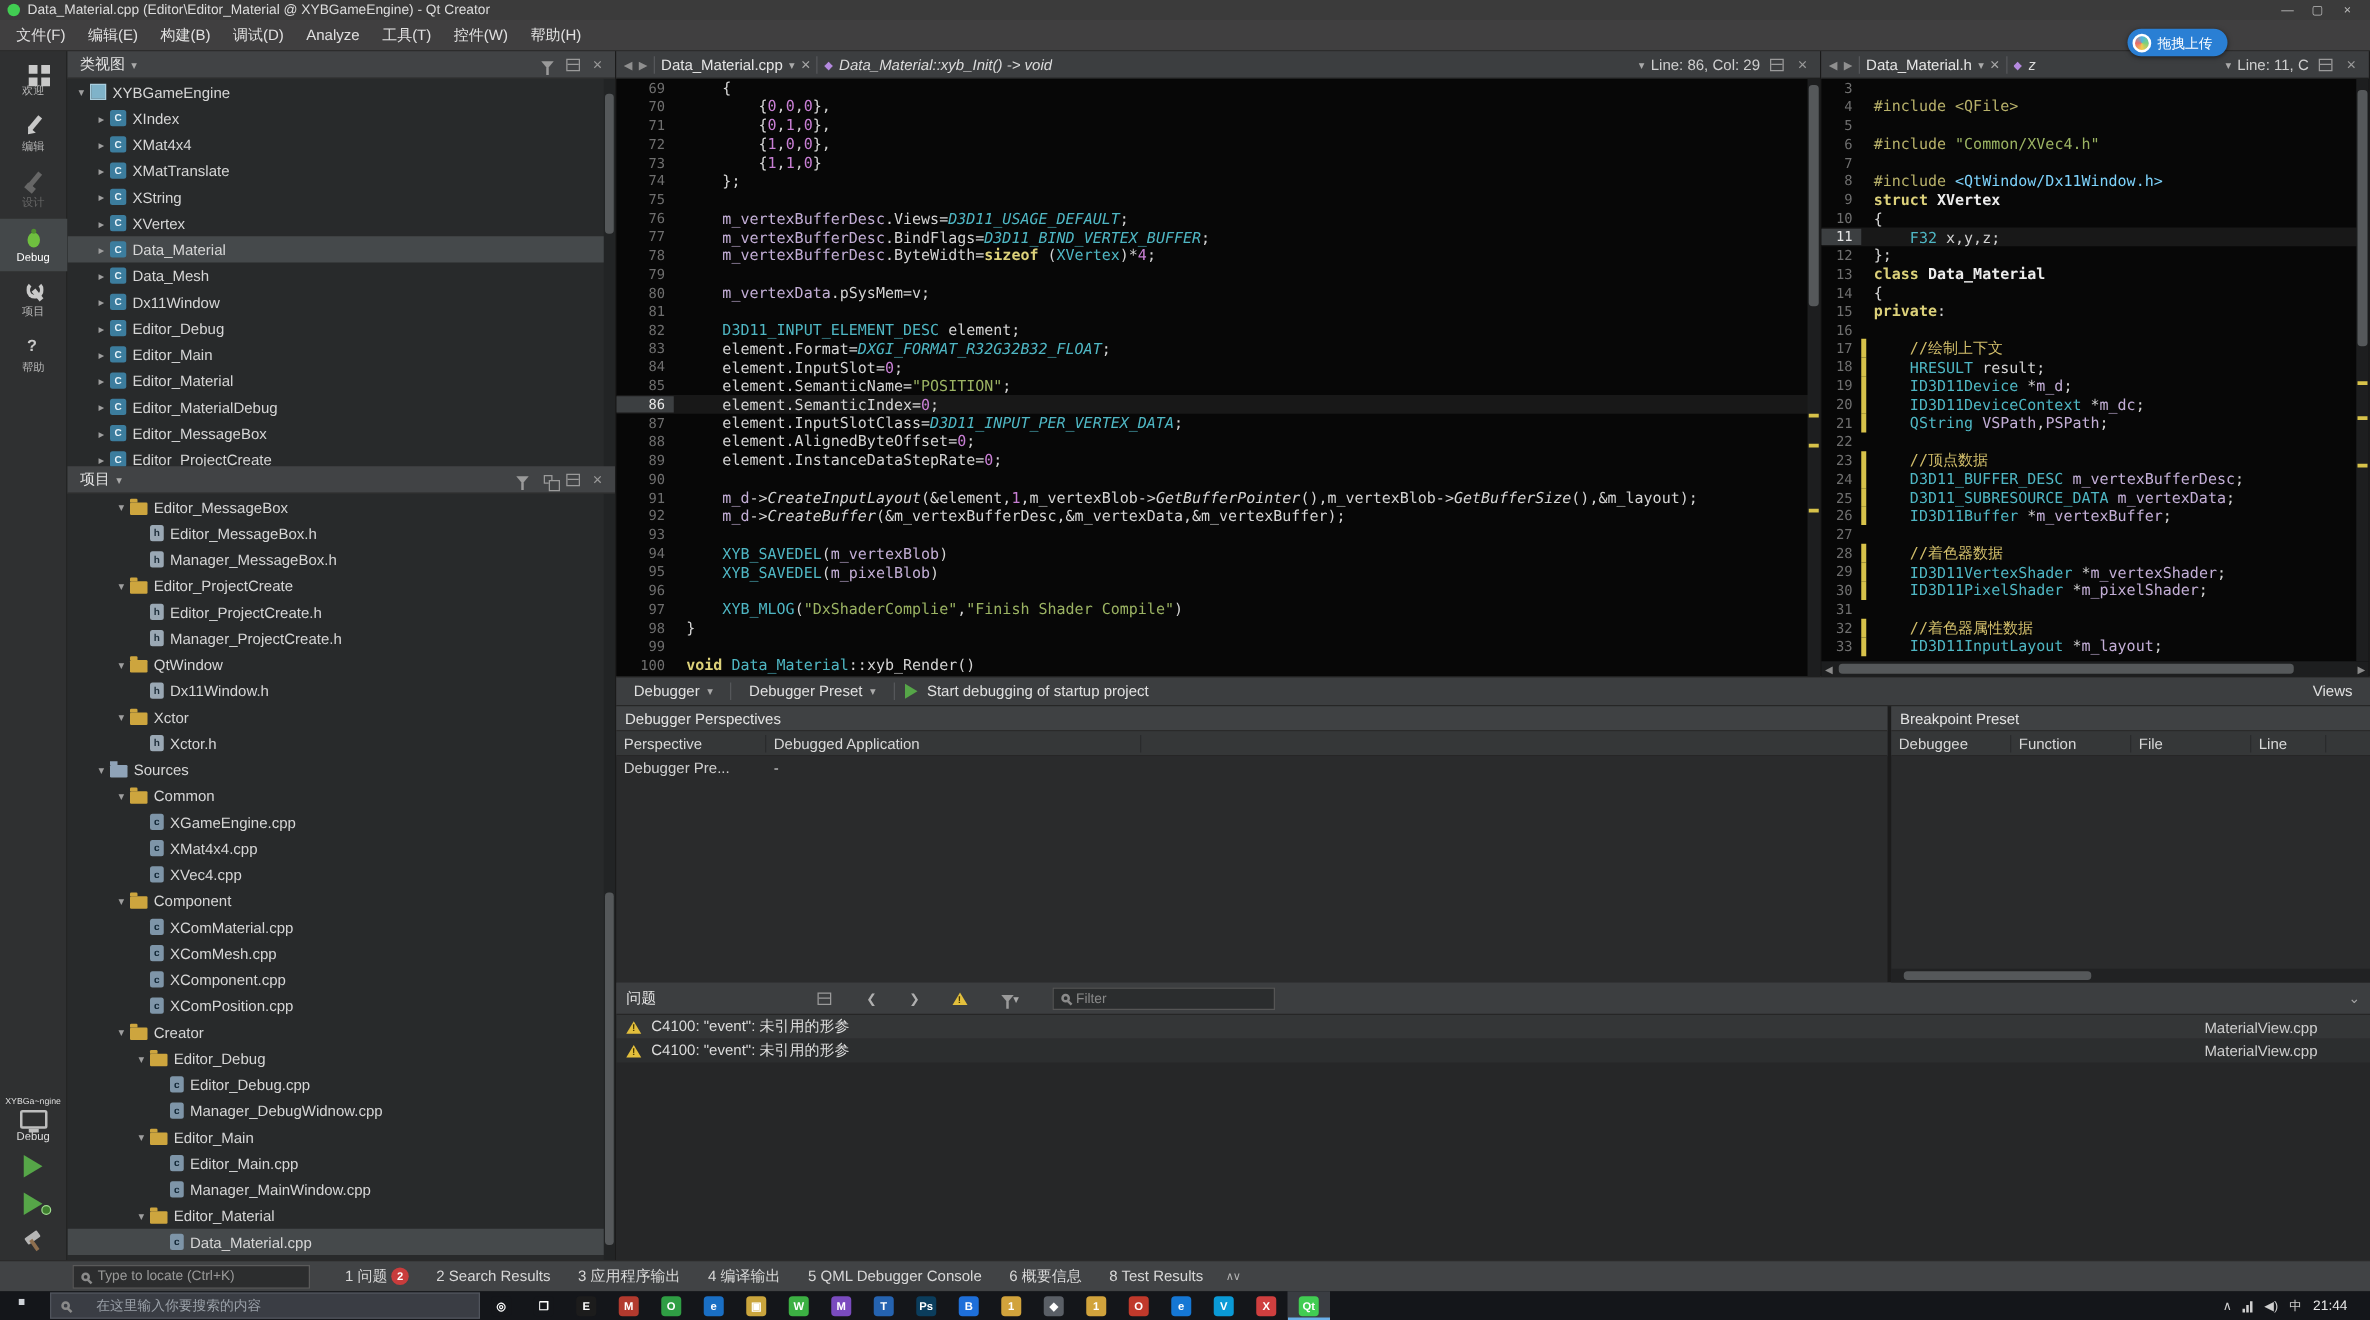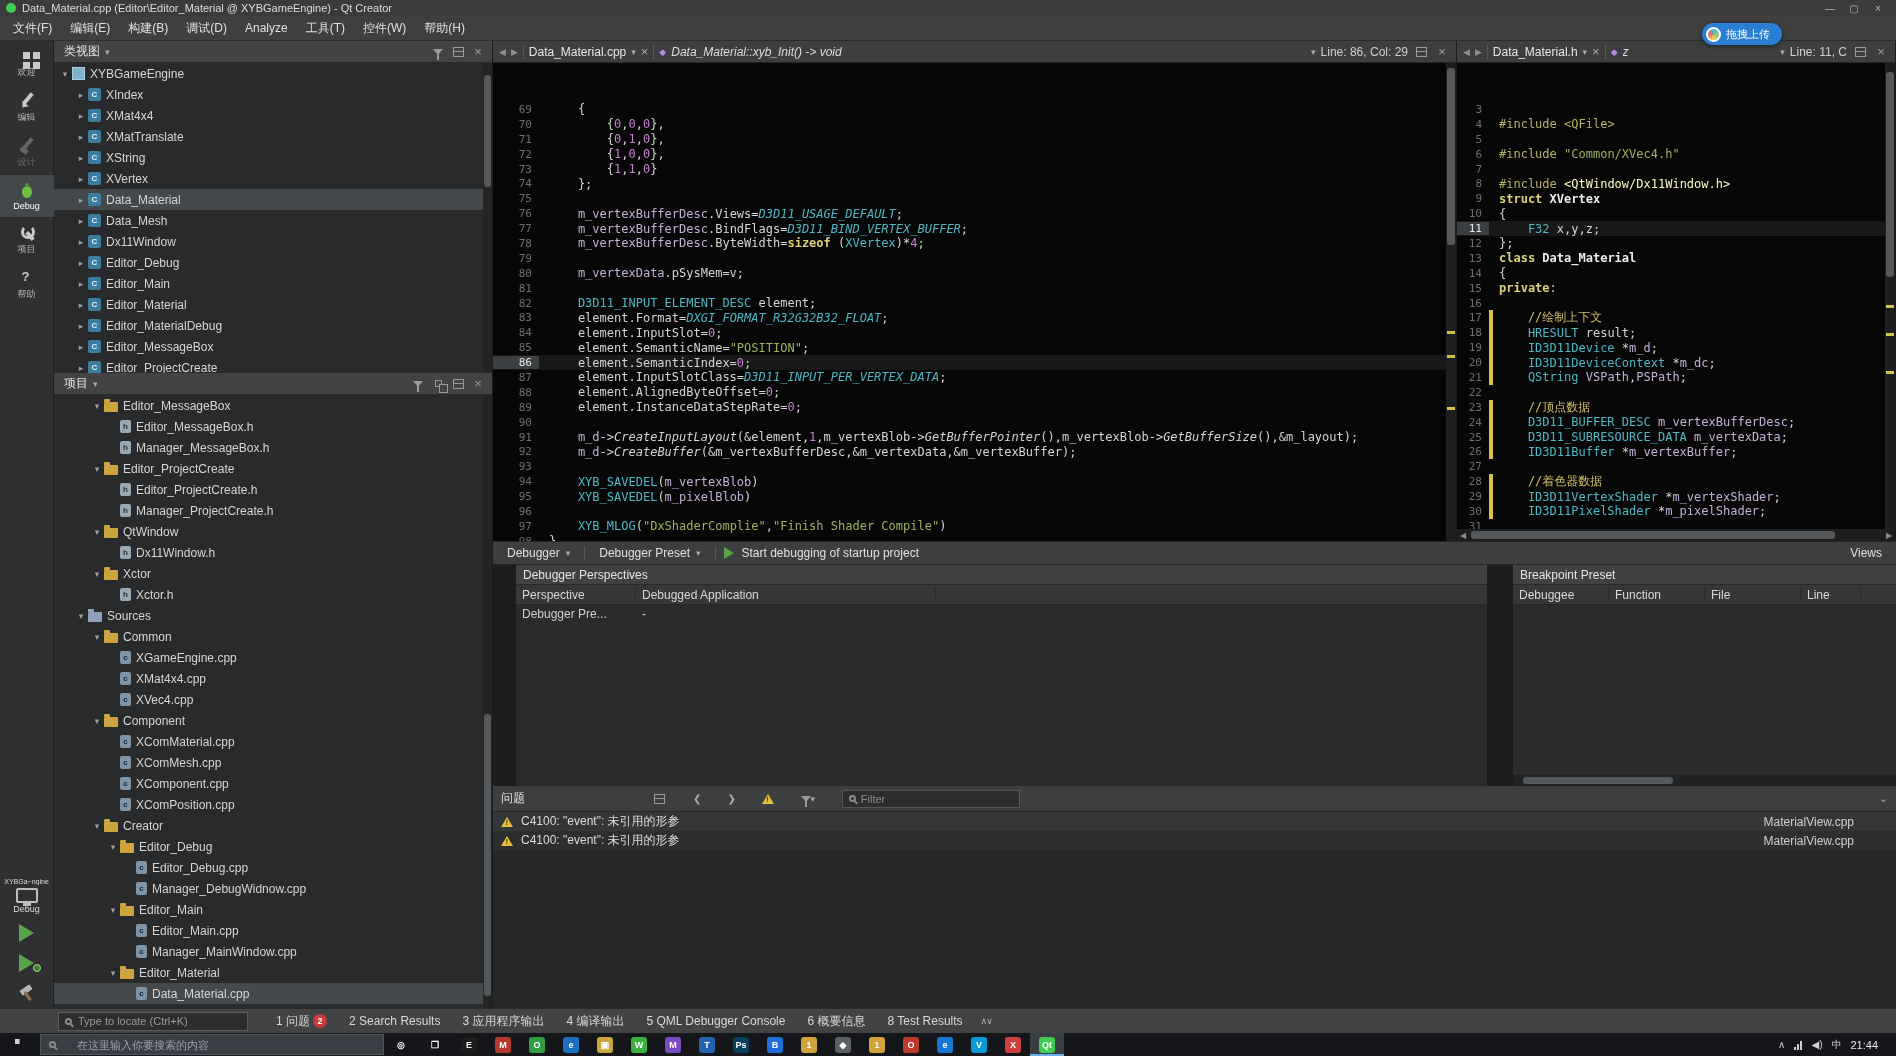--- a/index.html
+++ b/index.html
@@ -92,21 +92,21 @@
   .ed-toolbar { height:22px; flex:none; background:#3c3e40; display:flex; align-items:center; gap:5px; padding:0 6px; border-bottom:1px solid #262626; white-space:nowrap; }
   .navarrow { color:#8f8f8f; font-size:9px; }
   .tsep { width:1px; height:14px; background:#55575a; }
   .tabname { color:#e6e6e6; }
   .tclose { color:#a8a8a8; font-size:13px; }
   .sym { display:flex; align-items:center; gap:5px; flex:1; min-width:0; overflow:hidden; }
   .symdiamond { color:#b58ae0; font-size:9px; }
   .symtext { color:#dcdcdc; overflow:hidden; text-overflow:ellipsis;font-style:italic; }
   .linecol { color:#cfcfcf; flex:none; }
   .ed-body { flex:1; position:relative; background:#070707; display:flex; flex-direction:column; min-height:0; }
-  .codearea { flex:1; overflow:hidden; position:relative;margin-top:39px; }
+  .codearea { flex:1; overflow:hidden; position:relative; }
   .cl { height:14.9px; display:flex; align-items:center; font-family:"DejaVu Sans Mono", monospace; font-size:12px; white-space:pre; }
   .cl.cur { background:#181818; }
   .ln { flex:none; text-align:right; padding-right:7px; color:#6f6f6f; font-size:11px; }
   #code-left .ln { width:46px; }
   #code-right .ln { width:32px; }
   .cl.cur .ln { background:#3c3f41; color:#e8e8e8; }
   .chmark { flex:none; width:4px; height:100%; }
   .chmark.on { background:#d7c24a; }
   .ctext { padding-left:6px; }
   .sy-p   { color:#d4d4d4; }
@@ -115,36 +115,36 @@
   .sy-cls { color:#ececec; font-weight:bold; }
   .sy-enm { color:#4fb7c4; font-style:italic; }
   .sy-mac { color:#4fb7c4; }
   .sy-num { color:#c87fd4; }
   .sy-str { color:#9bb363; }
   .sy-cmt { color:#d3bf6b; }
   .sy-fld { color:#c3aed6; }
   .sy-vfn { color:#d4d4d4; font-style:italic; }
   .sy-pp  { color:#b8b16a; }
   .sy-inc { color:#b8b16a; }
-  .sy-incp{ color:#fef9c3; }
+  .sy-incp{ color:#7dd3fc; }
   .ed-vscroll { position:absolute; top:22px; right:0; bottom:0; width:10px; background:#1d1e1f; }
   #ed-right .ed-vscroll { bottom:12px; }
   .hscroll { height:12px; flex:none; background:#1d1e1f; display:flex; align-items:center; position:relative; }
   .hs-arrow { width:12px; text-align:center; color:#8a8a8a; font-size:8px; }
   .hthumb { position:absolute; top:2px; bottom:2px; background:#55585a; border-radius:3px; }
 
   
   #dbg-toolbar { height:24px; flex:none; background:#3c3e40; border-top:1px solid #262626; border-bottom:1px solid #262626; display:flex; align-items:center; gap:8px; padding:0 8px; }
   .dbg-combo { display:flex; align-items:center; gap:6px; padding:2px 6px; color:#e0e0e0; }
   .startico { width:0; height:0; border-top:6px solid transparent; border-bottom:6px solid transparent; border-left:10px solid #56a648; }
   .dbg-start-label { color:#e0e0e0; }
 
   
   #dbg-panels { height:221px; flex:none; display:flex; background:#1c1c1c; gap:3px; }
-  .dpanel { background:#2a2b2c; display:flex; flex-direction:column; min-width:0;margin-left:23px; }
+  .dpanel { background:#2a2b2c; display:flex; flex-direction:column; min-width:0; }
   #persp-panel { flex:1; }
   #bp-panel { width:383px; flex:none; }
   .panel-title { height:20px; flex:none; background:#3f4143; color:#e4e4e4; display:flex; align-items:center; padding:0 7px; border-bottom:1px solid #2a2a2a; }
   .panel-cols { height:20px; flex:none; background:#353738; display:flex; align-items:center; border-bottom:1px solid #262626; color:#d8d8d8; }
   .colh { padding:0 6px; border-right:1px solid #2a2b2c; overflow:hidden; white-space:nowrap; flex:none; }
   .panel-body { flex:1; }
   .prow { height:18px; display:flex; align-items:center; color:#cfcfcf; }
   .prow span { padding:0 6px; flex:none; overflow:hidden; white-space:nowrap; }
   .panel-hscroll { height:11px; flex:none; background:#212223; position:relative; }
 

